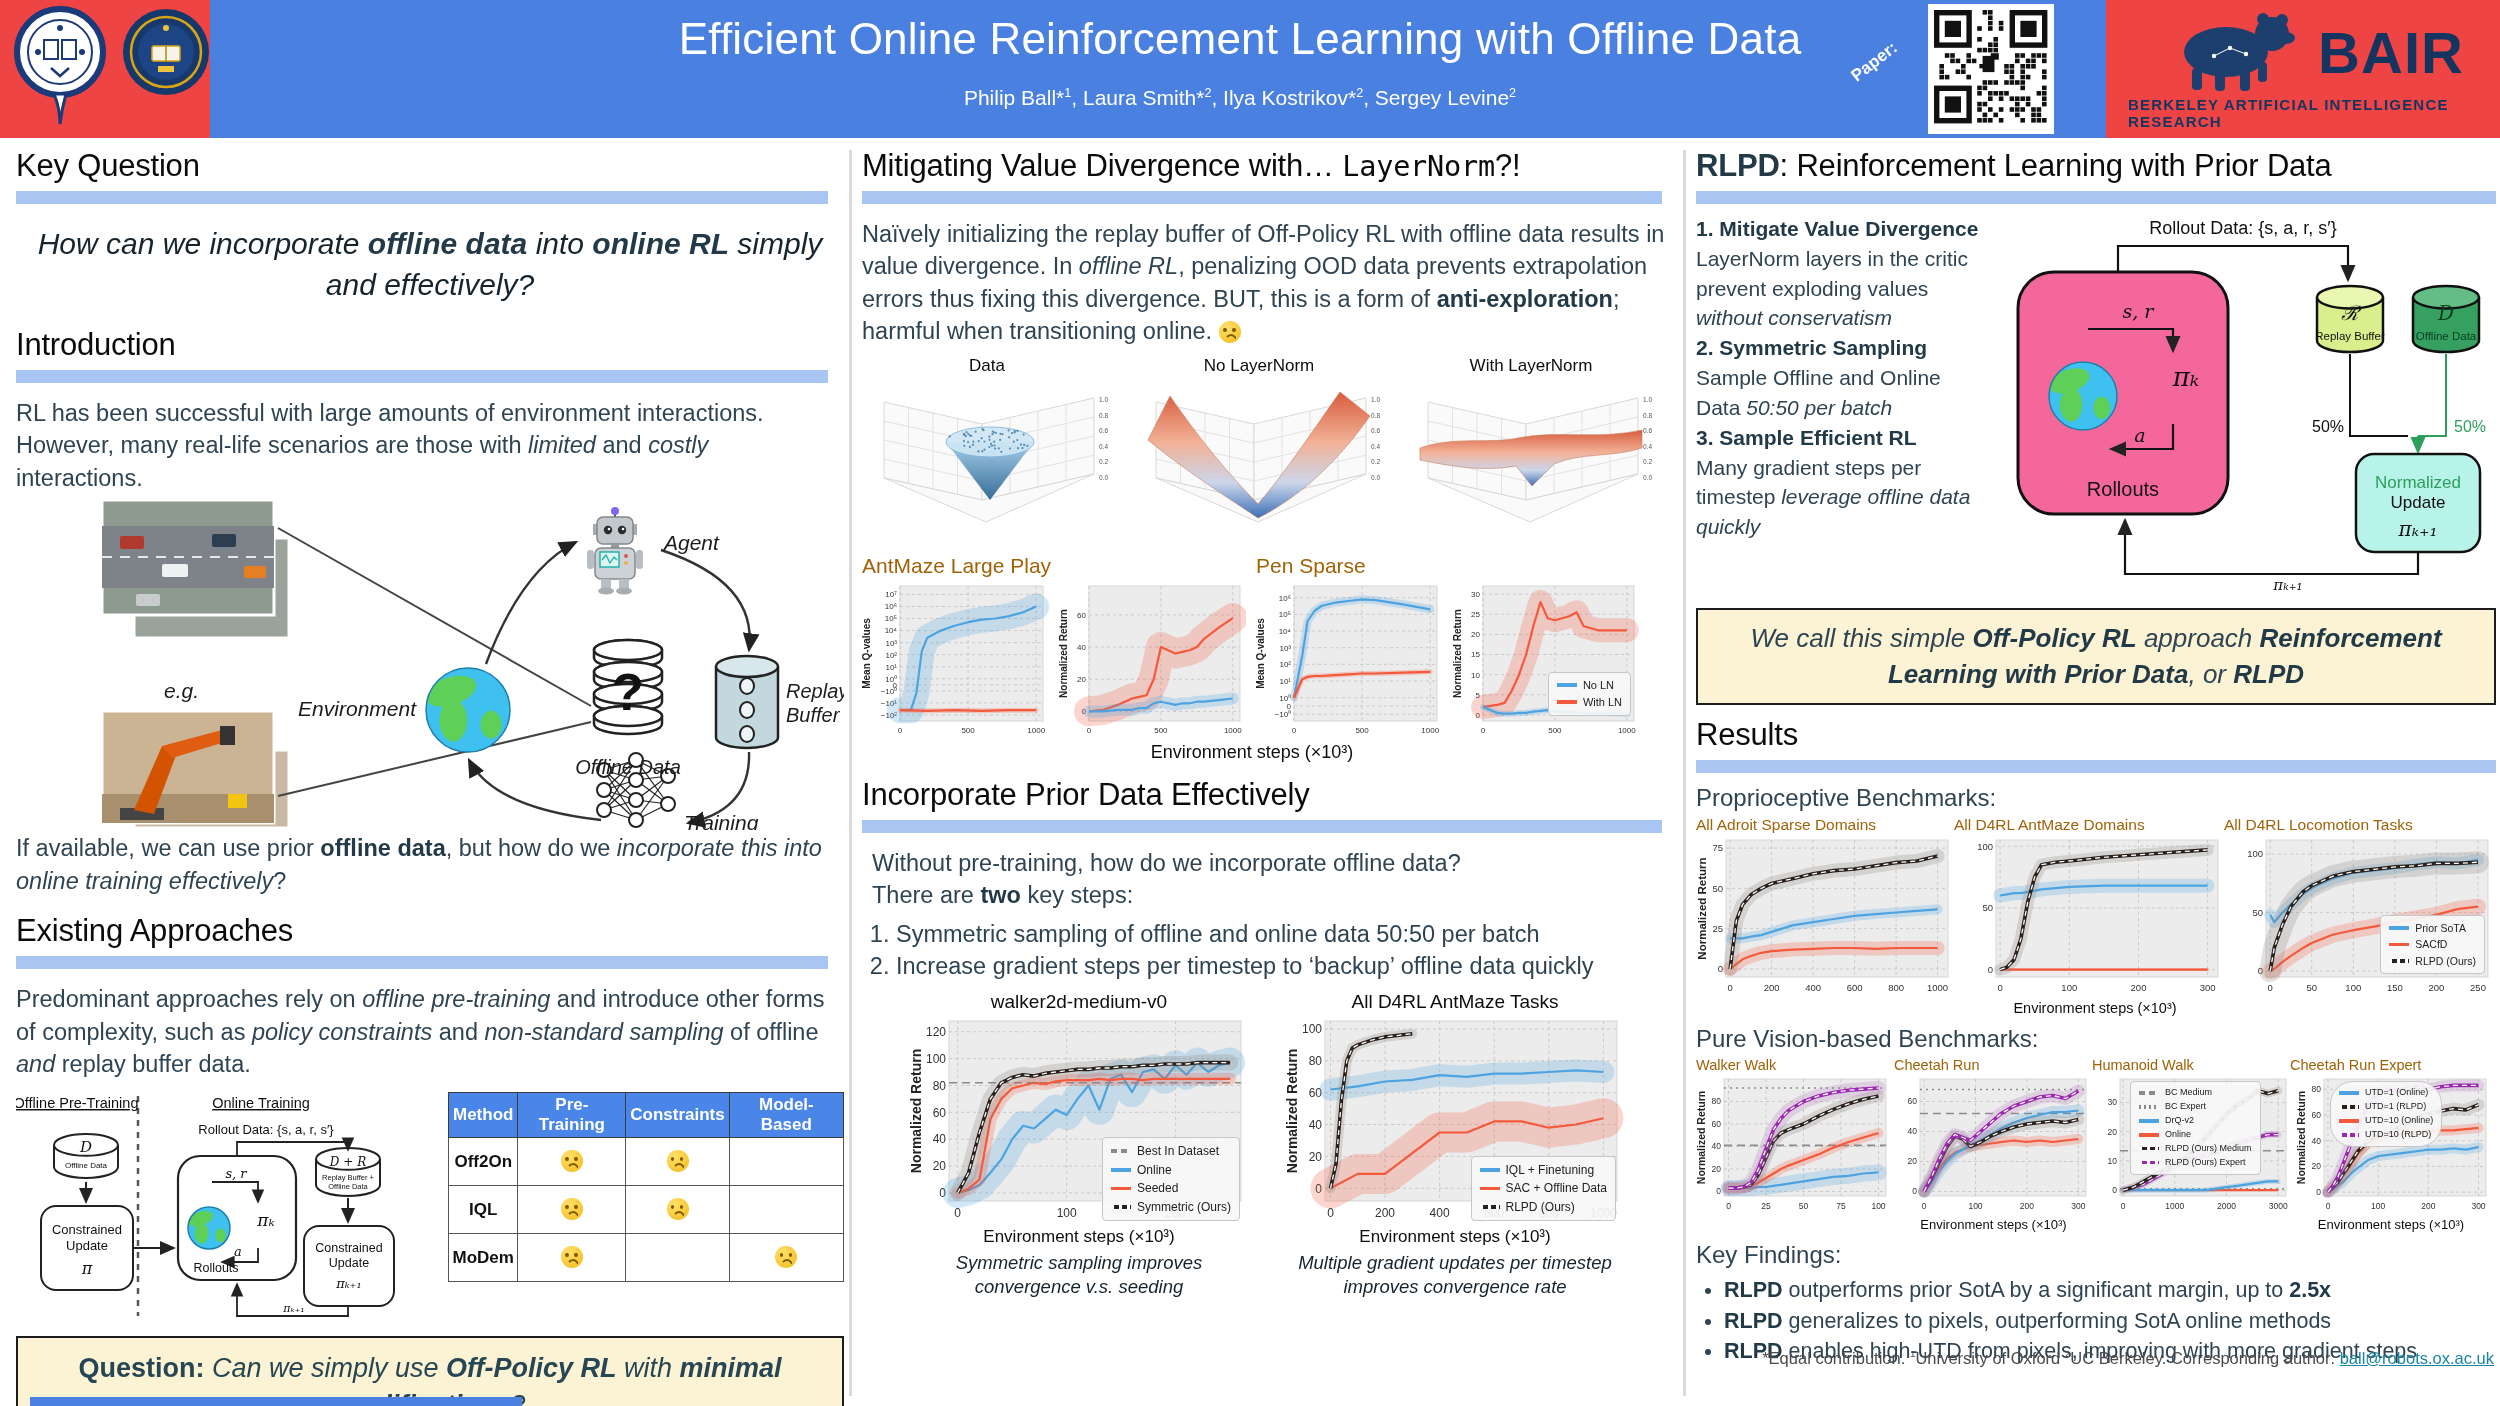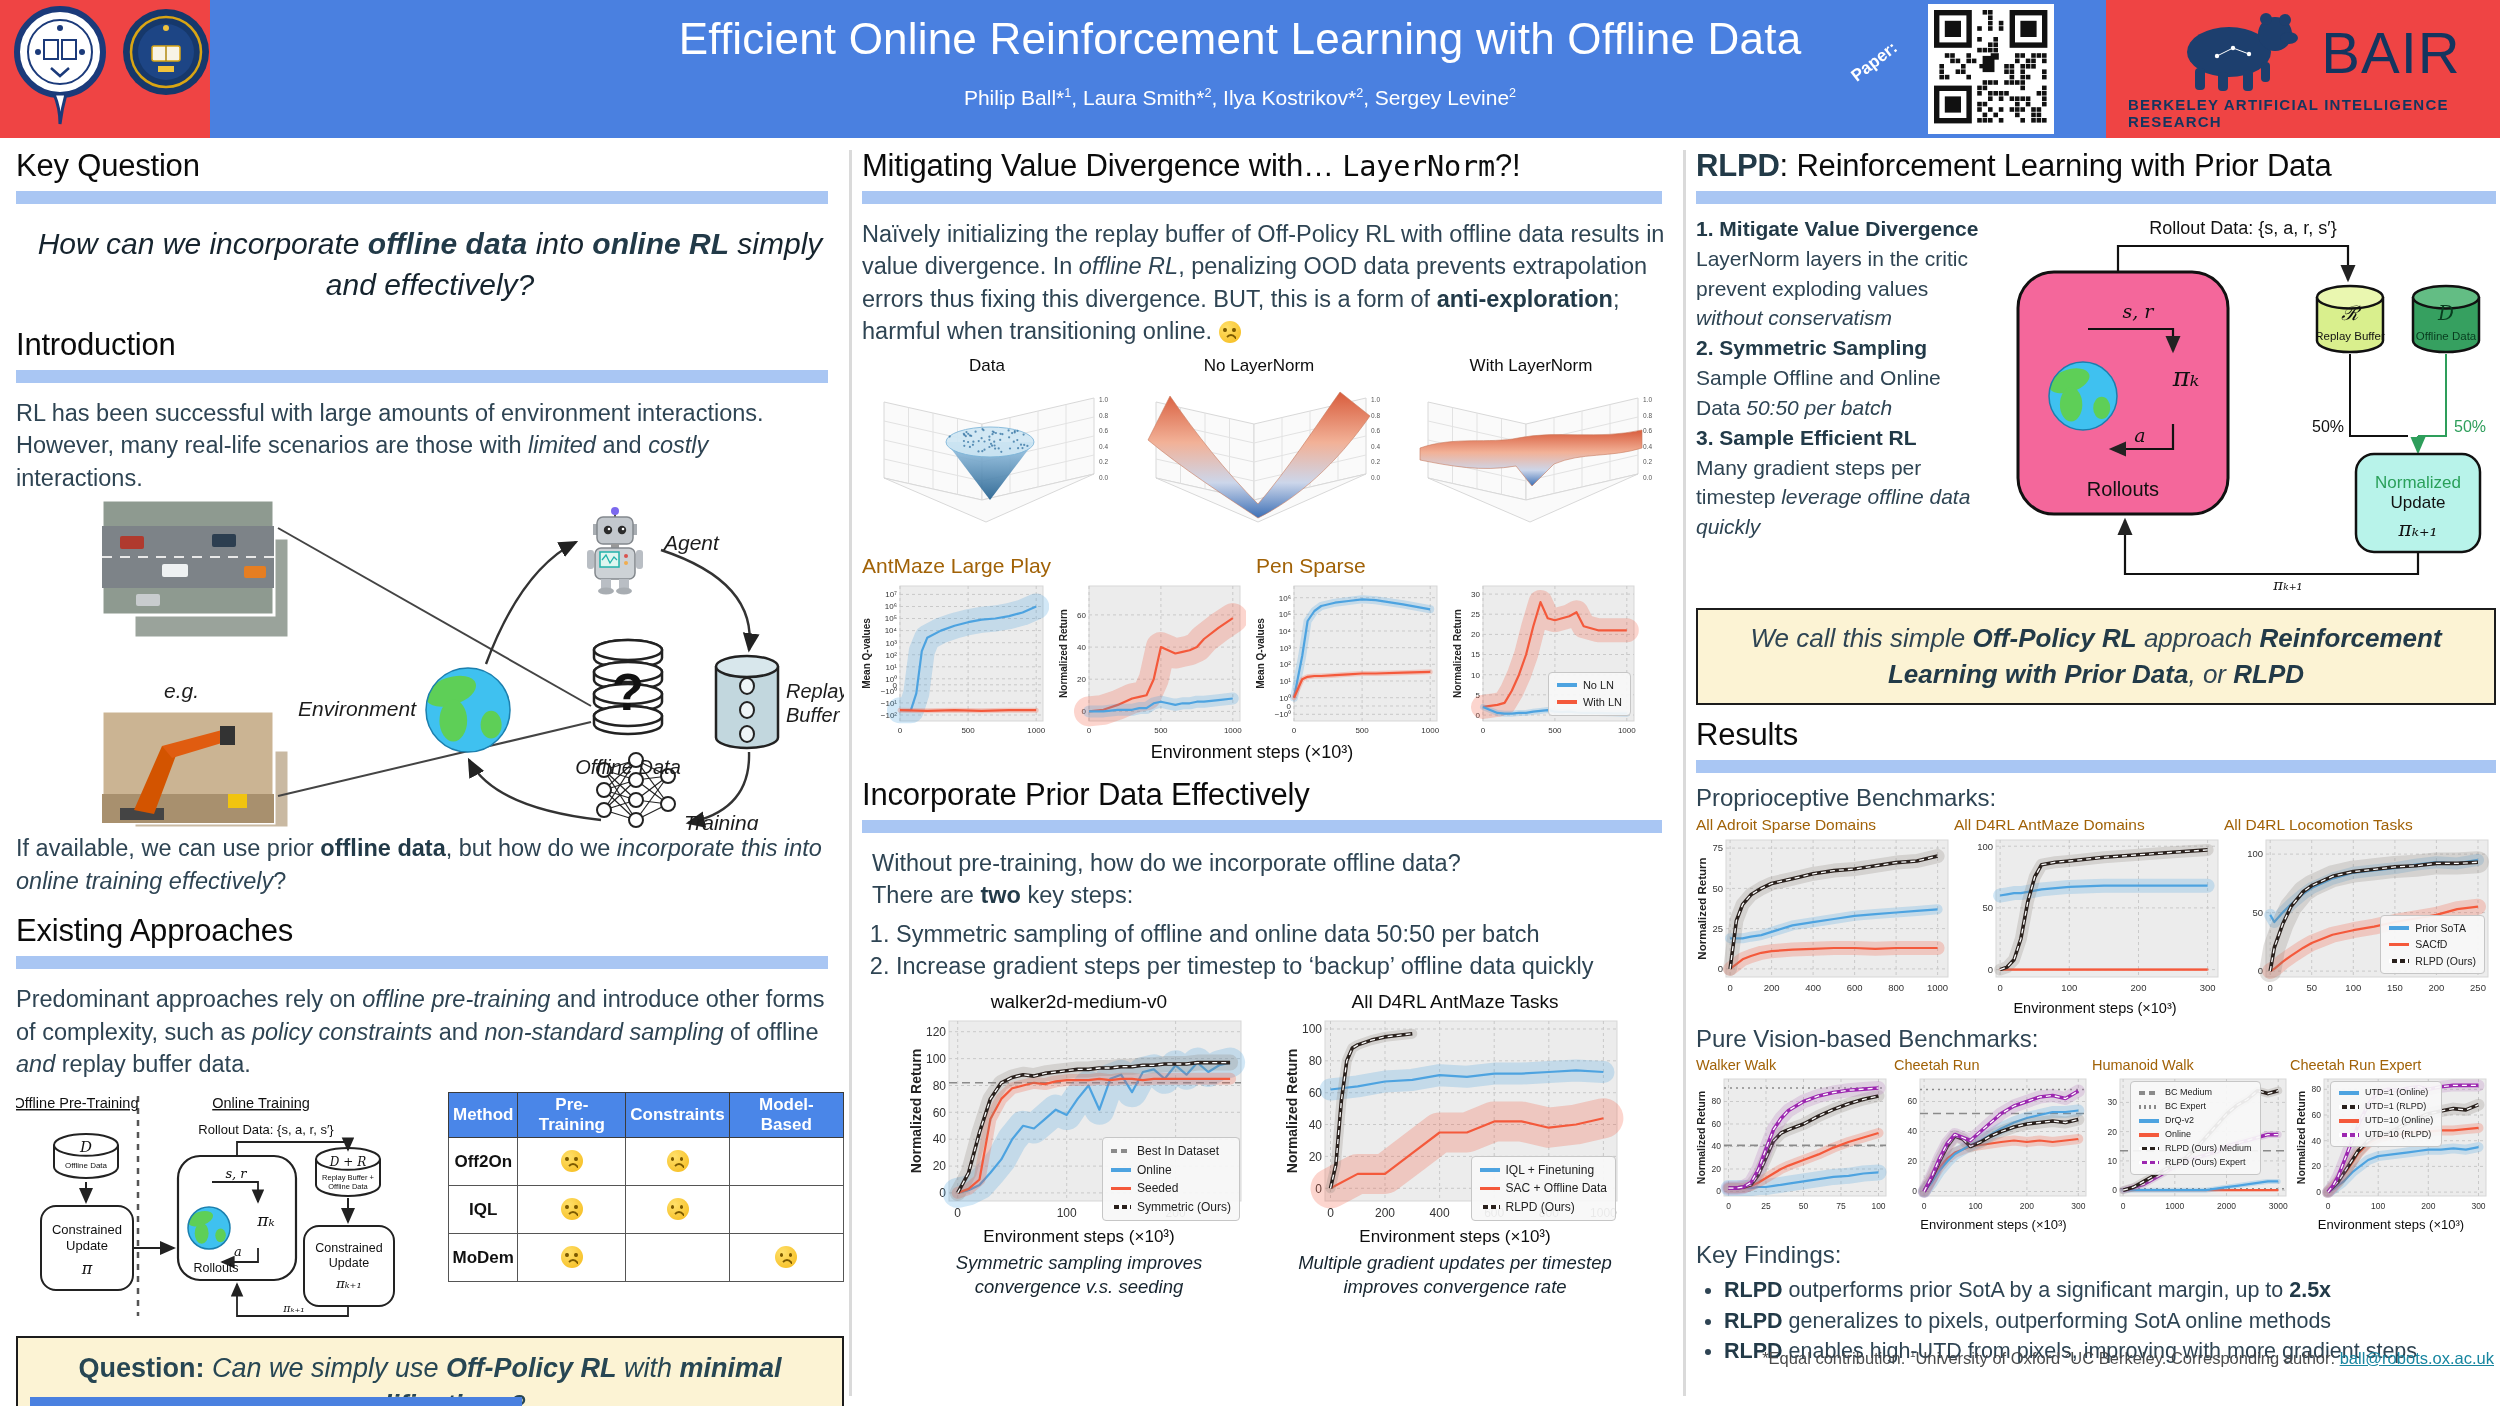--- a/index.html
+++ b/index.html
@@ -16,21 +16,21 @@
   .h-title{position:absolute;left:300px;right:320px;top:14px;text-align:center;
            font-size:44px;color:#fff;letter-spacing:.2px}
   .h-authors{position:absolute;left:300px;right:320px;top:86px;text-align:center;font-size:21px;color:#fff}
   .paper-label{position:absolute;left:1848px;top:52px;color:#fff;font-weight:bold;font-size:17px;
                transform:rotate(-38deg)}
   .qrbox{position:absolute;left:1928px;top:4px;width:126px;height:130px;background:#fff;
          display:flex;align-items:center;justify-content:center}
   .logo{position:absolute;top:6px}
   .bair{position:absolute;left:2128px;top:4px;width:368px;height:130px}
   .bair-row{display:flex;align-items:center;justify-content:center;gap:8px}
-  .bair-word{font-size:58px;font-weight:normal;color:#14355f;letter-spacing:1px;font-family:"Liberation Sans",sans-serif}
+  .bair-word{font-size:58px;font-weight:bold;color:#14355f;letter-spacing:1px;font-family:"Liberation Sans",sans-serif}
   .bair-sub{text-align:left;font-size:15px;font-weight:bold;color:#14355f;letter-spacing:1.2px;margin-top:-4px}
 
   
   .vdiv{position:absolute;top:150px;bottom:10px;width:3px;background:#dadada}
   .col{position:absolute;top:148px}
   .col-left{left:16px;width:828px}
   .col-mid{left:862px;width:810px}
   .col-right{left:1696px;width:800px}
 
   h2{font-size:31px;font-weight:400;color:#0b0b0b;margin:0;letter-spacing:-.2px}
@@ -1243,21 +1243,21 @@
           <polyline points="32.0,119.1 37.0,116.6 42.0,112.7 47.1,108.9 52.1,103.7 57.1,98.6 62.1,94.7 67.1,90.9 72.1,87.0 82.2,83.1 92.2,81.9 102.2,80.6 112.3,79.3 122.3,78.0 132.3,76.7 144.9,76.7 157.4,75.4 169.9,76.7 182.5,74.1" fill="none" stroke="#4da3e0" stroke-width="2.2" stroke-linejoin="round"></polyline>
           <polyline points="32.0,119.1 37.0,114.0 42.0,108.9 47.1,102.4 52.1,96.0 57.1,88.3 62.1,80.6 67.1,75.4 72.1,70.3 82.2,65.1 92.2,62.6 102.2,61.3 112.3,60.0 122.3,58.7 132.3,58.7 144.9,57.4 157.4,57.4 169.9,56.1 182.5,54.9" fill="none" stroke="#f4593b" stroke-opacity="0.25" stroke-width="10" stroke-linejoin="round" stroke-linecap="round"></polyline>
           <polyline points="32.0,119.1 37.0,114.0 42.0,108.9 47.1,102.4 52.1,96.0 57.1,88.3 62.1,80.6 67.1,75.4 72.1,70.3 82.2,65.1 92.2,62.6 102.2,61.3 112.3,60.0 122.3,58.7 132.3,58.7 144.9,57.4 157.4,57.4 169.9,56.1 182.5,54.9" fill="none" stroke="#f4593b" stroke-width="2.2" stroke-linejoin="round"></polyline>
           <polyline points="32.0,119.1 37.0,114.0 42.0,108.9 47.1,101.1 52.1,93.4 57.1,85.7 62.1,78.0 67.1,72.9 72.1,67.7 82.2,62.6 92.2,60.0 102.2,54.9 112.3,49.7 122.3,44.6 132.3,40.7 144.9,38.1 157.4,35.6 169.9,36.9 182.5,31.7" fill="none" stroke="#8d857c" stroke-opacity="0.25" stroke-width="12" stroke-linejoin="round" stroke-linecap="round"></polyline>
           <polyline points="32.0,119.1 37.0,114.0 42.0,108.9 47.1,101.1 52.1,93.4 57.1,85.7 62.1,78.0 67.1,72.9 72.1,67.7 82.2,62.6 92.2,60.0 102.2,54.9 112.3,49.7 122.3,44.6 132.3,40.7 144.9,38.1 157.4,35.6 169.9,36.9 182.5,31.7" fill="none" stroke="#2a211d" stroke-width="3.6" stroke-linejoin="round"></polyline>
           <polyline points="32.0,119.1 37.0,114.0 42.0,108.9 47.1,101.1 52.1,93.4 57.1,85.7 62.1,78.0 67.1,72.9 72.1,67.7 82.2,62.6 92.2,60.0 102.2,54.9 112.3,49.7 122.3,44.6 132.3,40.7 144.9,38.1 157.4,35.6 169.9,36.9 182.5,31.7" fill="none" stroke="#fff" stroke-width="1.3" stroke-dasharray="5 4" stroke-linejoin="round"></polyline>
           <polyline points="32.0,119.1 37.0,112.7 42.0,103.7 47.1,90.9 52.1,78.0 57.1,65.1 62.1,52.3 67.1,42.0 72.1,31.7 82.2,18.9 92.2,16.3 102.2,17.6 112.3,15.0 122.3,13.7 132.3,16.3 144.9,13.7 157.4,12.4 169.9,12.4 182.5,12.4" fill="none" stroke="#b379bd" stroke-opacity="0.25" stroke-width="12" stroke-linejoin="round" stroke-linecap="round"></polyline>
           <polyline points="32.0,119.1 37.0,112.7 42.0,103.7 47.1,90.9 52.1,78.0 57.1,65.1 62.1,52.3 67.1,42.0 72.1,31.7 82.2,18.9 92.2,16.3 102.2,17.6 112.3,15.0 122.3,13.7 132.3,16.3 144.9,13.7 157.4,12.4 169.9,12.4 182.5,12.4" fill="none" stroke="#9c27b0" stroke-width="3.6" stroke-linejoin="round"></polyline>
           <polyline points="32.0,119.1 37.0,112.7 42.0,103.7 47.1,90.9 52.1,78.0 57.1,65.1 62.1,52.3 67.1,42.0 72.1,31.7 82.2,18.9 92.2,16.3 102.2,17.6 112.3,15.0 122.3,13.7 132.3,16.3 144.9,13.7 157.4,12.4 169.9,12.4 182.5,12.4" fill="none" stroke="#fff" stroke-width="1.3" stroke-dasharray="5 4" stroke-linejoin="round"></polyline>
           <text x="8.5" y="64.5" font-size="10.5" font-weight="bold" fill="#222" text-anchor="middle" transform="rotate(-90 8.5 64.5)">Normalized Return</text>
-        </svg><div class="legend tl" style="font-size: 9px;">
+        </svg><div class="legend tl" style="font-size: 9px; border-radius: 23px;">
           <div class="lgrow">
             <span class="sw" style="background: rgb(77, 163, 224);"></span>
             <span>UTD=1 (Online)</span>
           </div>
           <div class="lgrow">
             <span class="sw" style="background: repeating-linear-gradient(90deg, rgb(255, 255, 255) 0px, rgb(255, 255, 255) 3px, rgb(42, 33, 29) 3px, rgb(42, 33, 29) 8px);"></span>
             <span>UTD=1 (RLPD)</span>
           </div>
           <div class="lgrow">
             <span class="sw" style="background: rgb(244, 89, 59);"></span>

